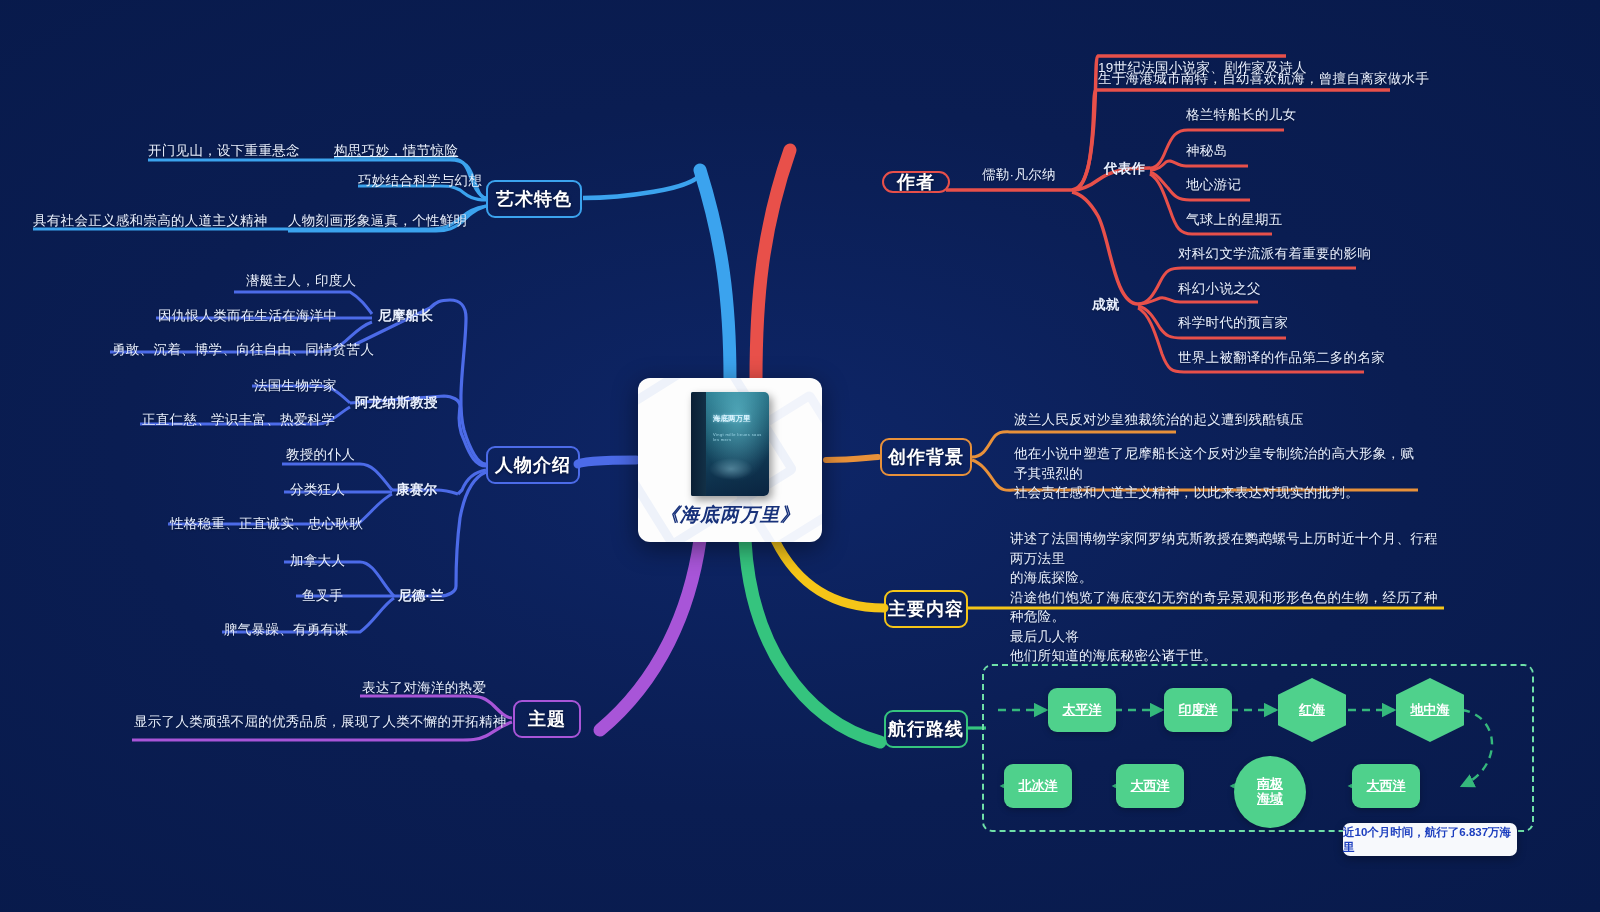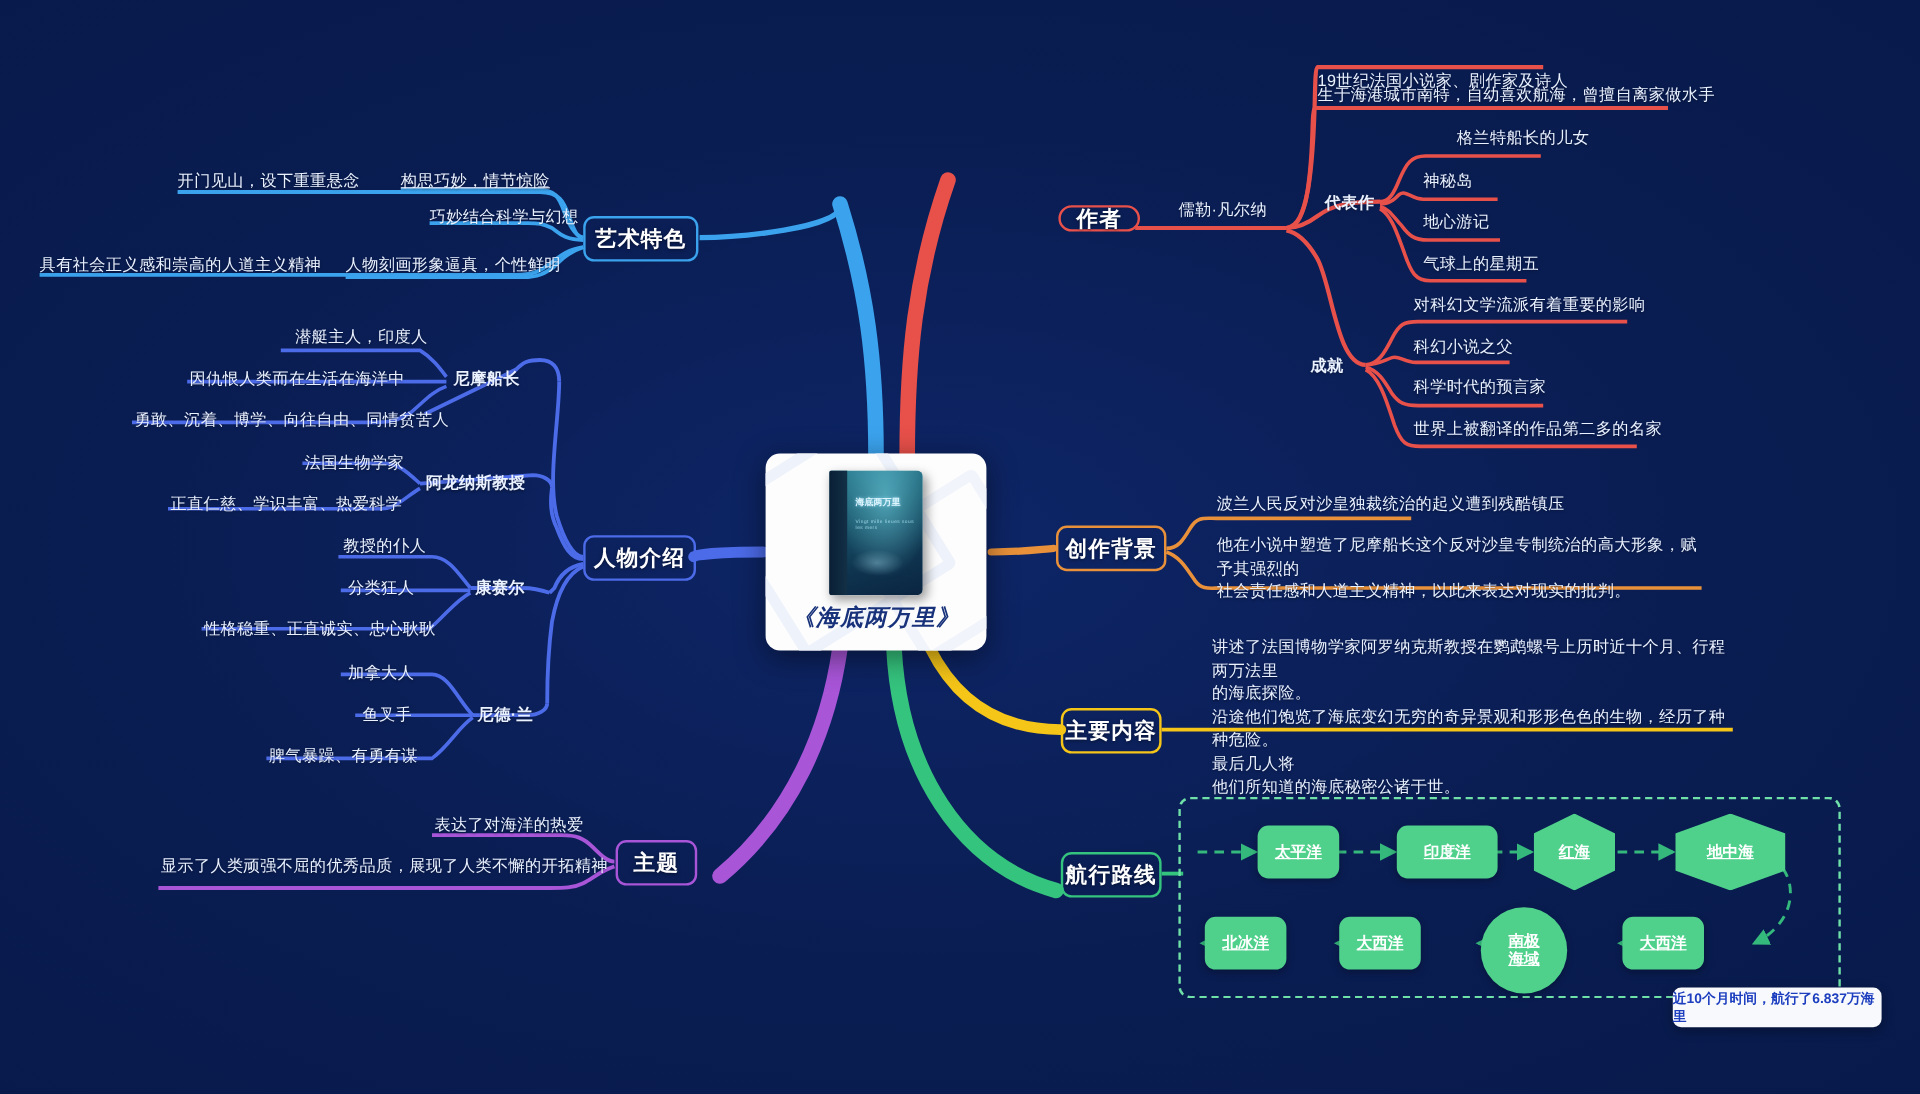--- a/index.html
+++ b/index.html
@@ -107,21 +107,21 @@
     background: #4fd18c; color:#fff; font-weight:bold; font-size: 13px;
     line-height: 1.15;
     box-shadow: 0 2px 6px rgba(0,0,0,.25);
     text-decoration: underline;
   }
   .rn-rect { border-radius: 9px; }
   .rn-hex  { clip-path: polygon(0% 26%, 50% 0%, 100% 26%, 100% 74%, 50% 100%, 0% 74%); border-radius:2px; }
   .rn-circle { border-radius: 50%; }
 
   #route-badge {
-    position:absolute; left:1394px; top:823px; width:174px; height:33px;
+    position:absolute; left:1343px; top:823px; width:174px; height:33px;
     background:#f7f9fc; border-radius:7px;
     display:flex; align-items:center; justify-content:center;
     color:#1d3fbf; font-size:11.5px; font-weight:bold;
     box-shadow:0 3px 10px rgba(0,0,0,.3);
   }
 
   
   .para {
     position:absolute; color:#eaf1ff; font-size:13.5px; line-height:1.45;
     white-space: pre-line; letter-spacing:.3px;
@@ -243,21 +243,21 @@
     </div>
     <div class="caption">《海底两万里》</div>
   </div>
 
   <div class="node" style="left:882px; top:171px; width:68px; height:22px; border-color:#E8504A;border-radius:16px;">作者</div>
   <div class="leaf" style="left:982px; top:166px;">儒勒·凡尔纳</div>
   <div class="leaf" style="left:1098px; top:34px;margin-top:25px;">19世纪法国小说家、剧作家及诗人</div>
   <div class="leaf" style="left:1098px; top:70px;">生于海港城市南特，自幼喜欢航海，曾擅自离家做水手</div>
 
   <div class="leaf bold" style="left:1104px; top:160px;">代表作</div>
-  <div class="leaf" style="left:1186px; top:106px;margin-left:28px;">格兰特船长的儿女</div>
+  <div class="leaf" style="left:1186px; top:106px;">格兰特船长的儿女</div>
   <div class="leaf" style="left:1186px; top:142px;">神秘岛</div>
   <div class="leaf" style="left:1186px; top:176px;">地心游记</div>
   <div class="leaf" style="left:1186px; top:211px;">气球上的星期五</div>
 
   <div class="leaf bold" style="left:1092px; top:296px;">成就</div>
   <div class="leaf" style="left:1178px; top:245px;">对科幻文学流派有着重要的影响</div>
   <div class="leaf" style="left:1178px; top:280px;">科幻小说之父</div>
   <div class="leaf" style="left:1178px; top:314px;">科学时代的预言家</div>
   <div class="leaf" style="left:1178px; top:349px;">世界上被翻译的作品第二多的名家</div>
 
@@ -289,23 +289,23 @@
         <path d="M364 44 L 410 44"></path>
         <path d="M478 44 C 516 50, 520 100, 478 120"></path>
         <path d="M412 120 L 366 120"></path>
         <path d="M292 120 L 248 120"></path>
         <path d="M178 120 L 130 120"></path>
         <path d="M62 120 L 18 120"></path>
       </g>
     </svg>
 
     <div class="route-node rn-rect" style="left:64px;  top:22px;  width:68px; height:44px;">太平洋</div>
-    <div class="route-node rn-rect" style="left:180px; top:22px;  width:84px; height:44px;">印度洋</div>
+    <div class="route-node rn-rect" style="left:180px; top:22px;  width:68px; height:44px;">印度洋</div>
     <div class="route-node rn-hex" style="left:294px; top:12px;  width:68px; height:64px;">红海</div>
-    <div class="route-node rn-hex" style="left:412px; top:12px;  width:92px; height:64px;">地中海</div>
+    <div class="route-node rn-hex" style="left:412px; top:12px;  width:68px; height:64px;">地中海</div>
 
     <div class="route-node rn-rect" style="left:20px;  top:98px;  width:68px; height:44px;">北冰洋</div>
     <div class="route-node rn-rect" style="left:132px; top:98px;  width:68px; height:44px;">大西洋</div>
     <div class="route-node rn-circle" style="left:250px; top:90px;  width:72px; height:72px; white-space:pre-line;">南极
 海域</div>
     <div class="route-node rn-rect" style="left:368px; top:98px;  width:68px; height:44px;">大西洋</div>
   </div>
 
   <div id="route-badge">近10个月时间，航行了6.837万海里</div>
 

